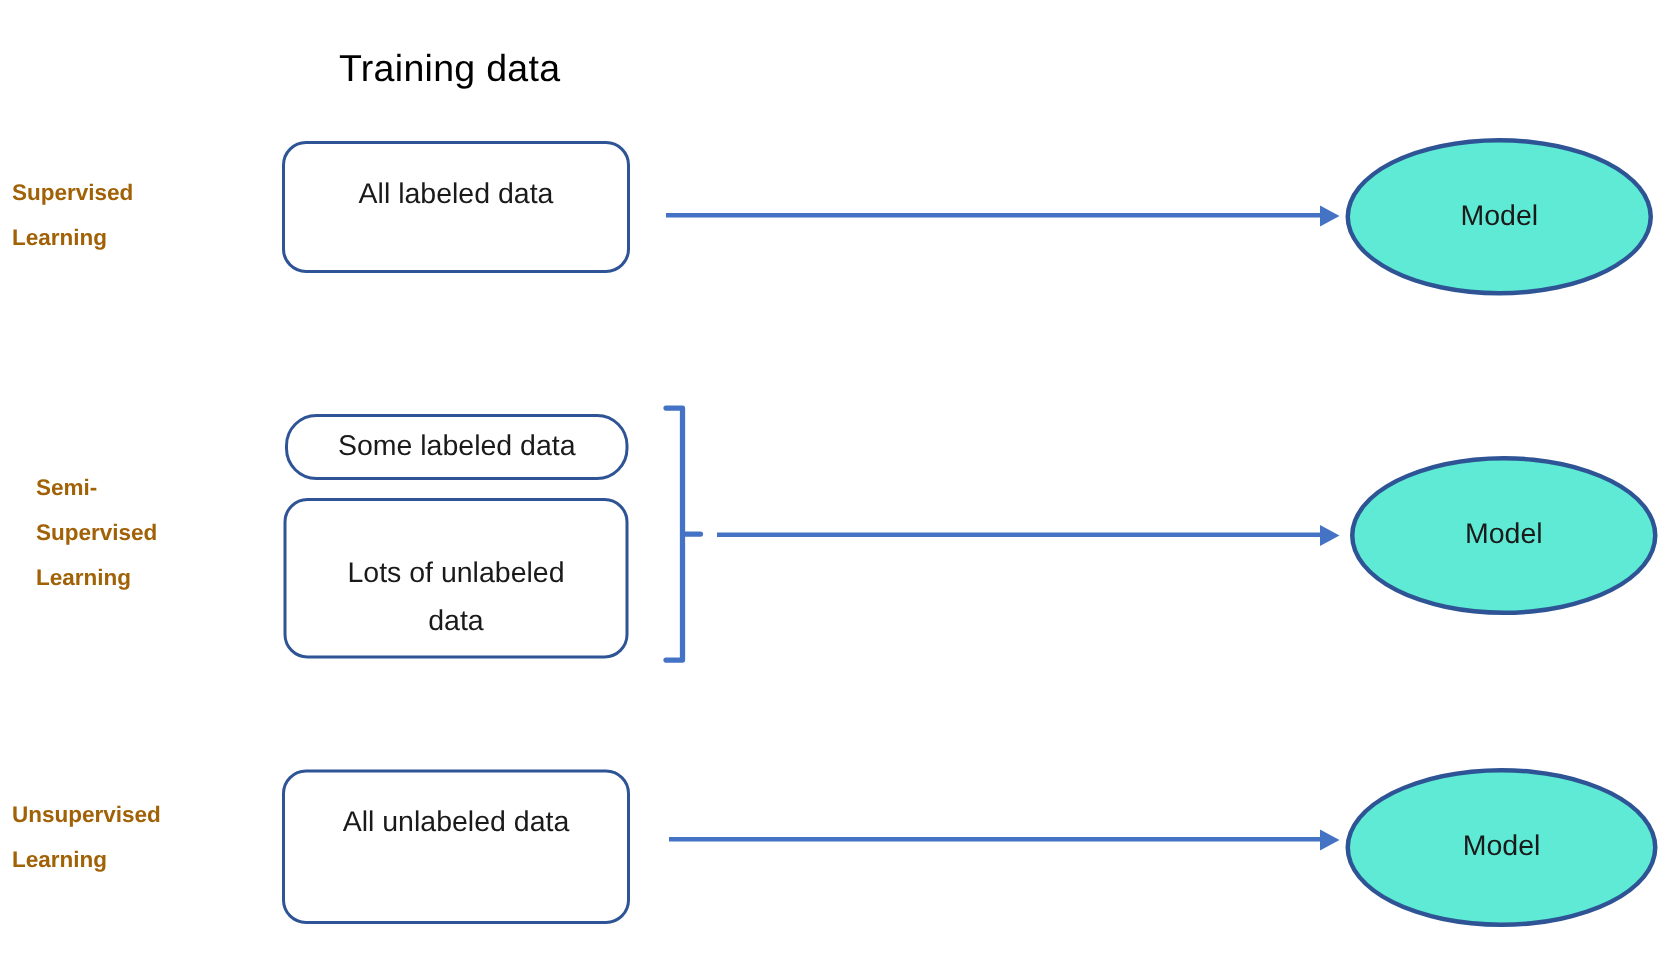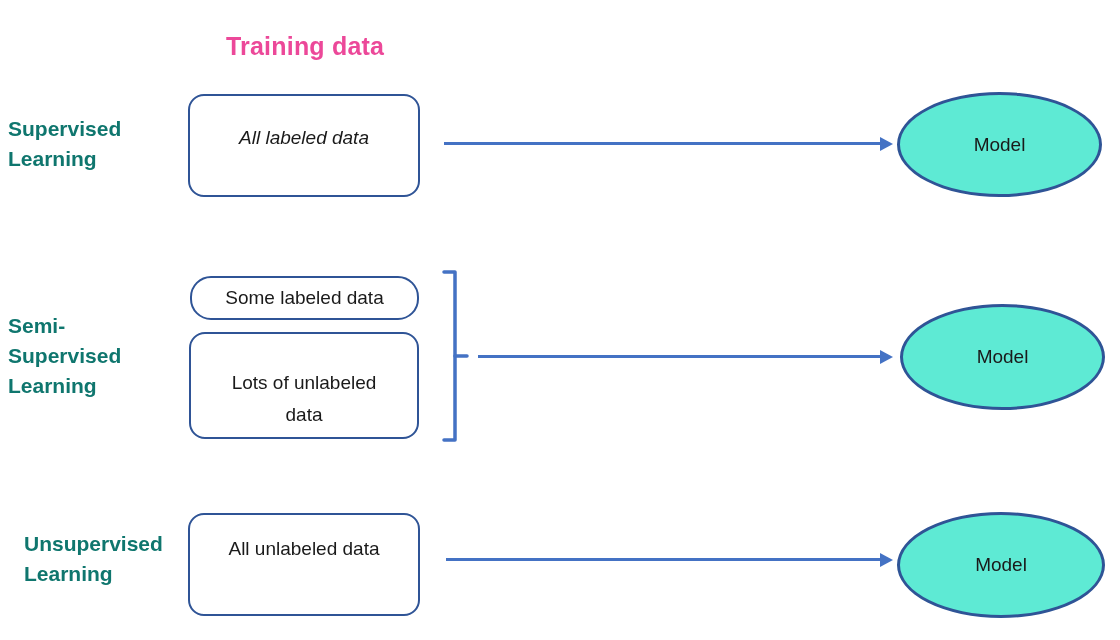--- a/index.html
+++ b/index.html
@@ -11,49 +11,49 @@
     background: #ffffff;
     font-family: "Liberation Sans", sans-serif;
     color: #1a1a1a;
     overflow: hidden;
   }
   .title {
     position: absolute;
     left: 226px;
     top: 32px;
     font-size: 25px;
-    font-weight: bold;
-    color: #ec4899;
+    font-weight: normal;
+    color: #000000;
     letter-spacing: 0.2px;
   }
   .row-label {
     position: absolute;
-    font-size: 21px;
+    font-size: 15px;
     font-weight: bold;
     line-height: 30px;
     white-space: pre-line;
-    color: #0f766e;
+    color: #a16207;
   }
   .label-supervised   { left: 8px; top: 114px; }
-  .label-semi         { left: 8px; top: 311px; }
-  .label-unsupervised { left: 8px; top: 529px; margin-left: 16px; }
+  .label-semi         { left: 24px; top: 311px; }
+  .label-unsupervised { left: 8px; top: 529px; }
 
   .box {
     position: absolute;
     border: 2.5px solid #2F5496;
     border-radius: 16px;
     background: #ffffff;
     display: flex;
     align-items: center;
     justify-content: center;
     text-align: center;
     font-size: 19px;
     color: #1a1a1a;
   }
-  .box-all-labeled   { left: 188px; top: 94px;  width: 232px; height: 103px; padding-bottom: 16px; font-style: italic; }
+  .box-all-labeled   { left: 188px; top: 94px;  width: 232px; height: 88px; padding-bottom: 16px; }
   .box-some-labeled  { left: 190px; top: 276px; width: 229px; height: 44px;  border-radius: 21px; }
   .box-lots-unlabeled{ left: 189px; top: 332px; width: 230px; height: 107px; padding-top: 26px; }
   .box-lots-unlabeled .wrap { display: inline-block; max-width: 180px; line-height: 32px; }
   .box-all-unlabeled { left: 188px; top: 513px; width: 232px; height: 103px; padding-bottom: 31px; }
 
   .ellipse {
     position: absolute;
     border: 3px solid #2F5496;
     border-radius: 50%;
     background: #5eead4;

